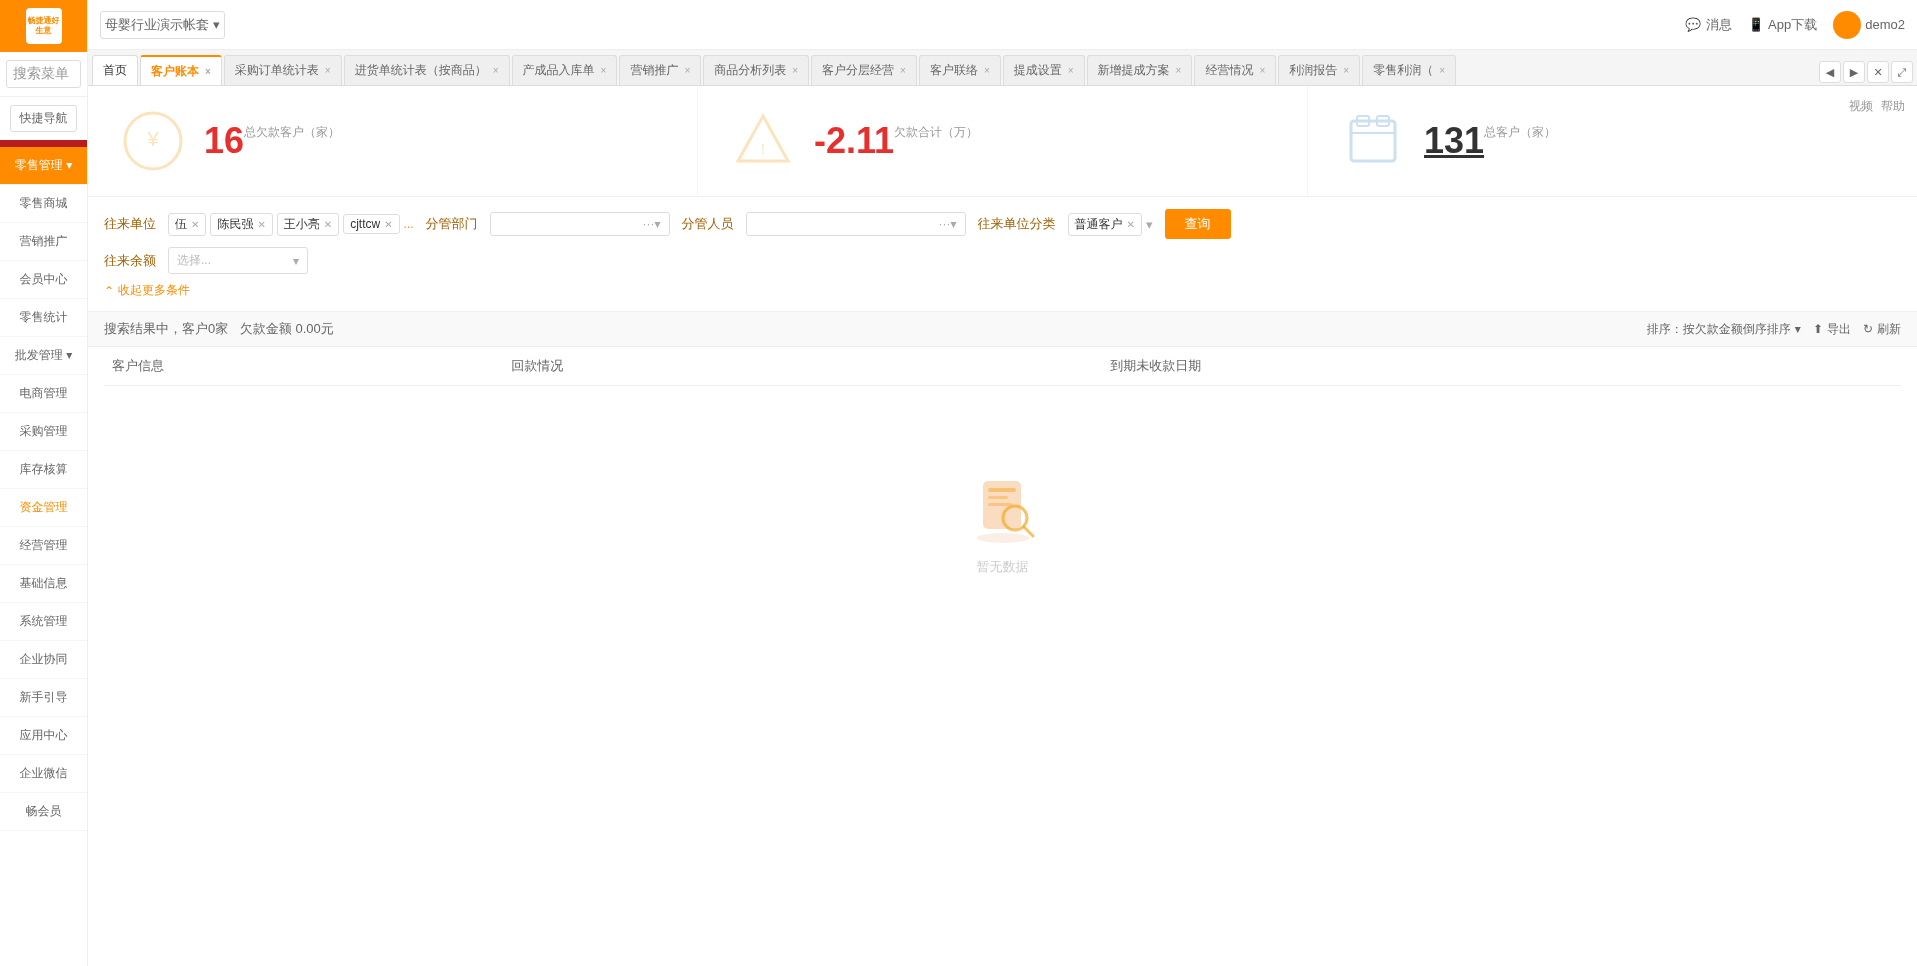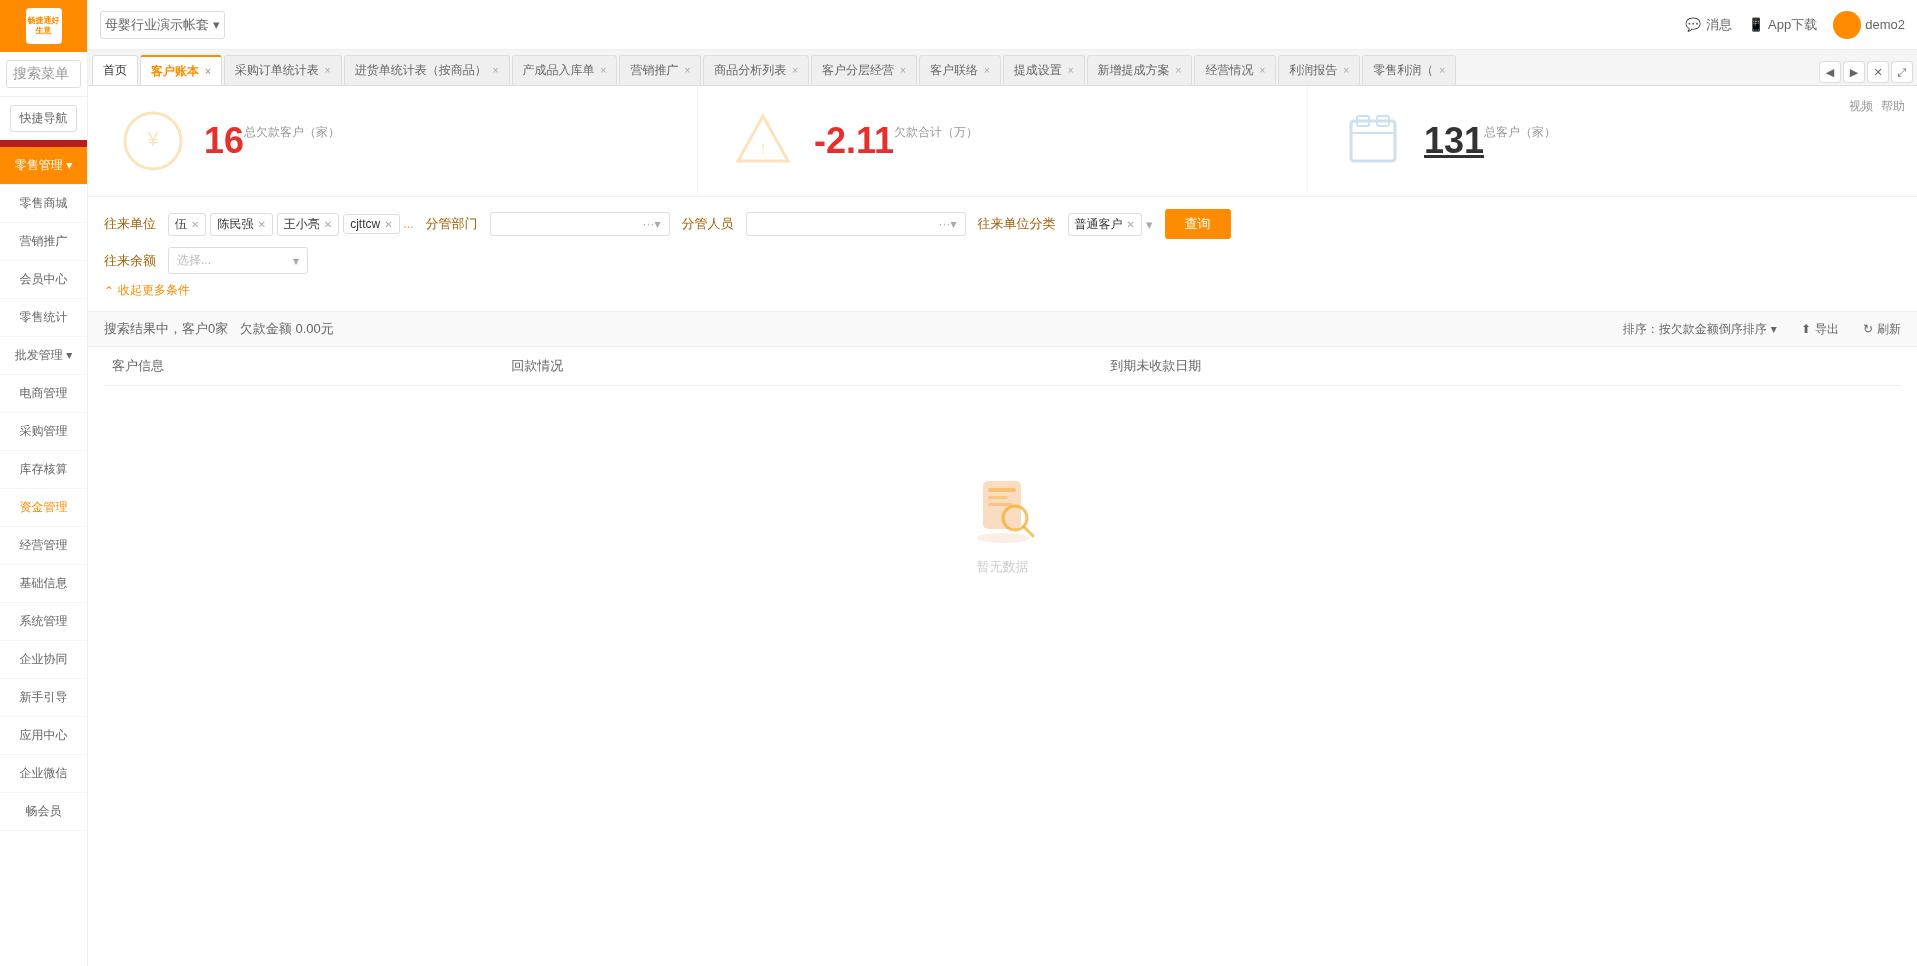--- a/index.html
+++ b/index.html
@@ -61,21 +61,21 @@
     .filter-tag { display: flex; align-items: center; gap: 2px; background: #fff; border: 1px solid #ddd; border-radius: 3px; padding: 2px 6px; font-size: 12px; color: #333; }
     .filter-tag-close { color: #aaa; cursor: pointer; font-size: 10px; margin-left: 2px; }
     .filter-tag-more { color: #ff8c00; cursor: pointer; font-size: 12px; }
     .filter-select { display: flex; align-items: center; border: 1px solid #ddd; border-radius: 3px; padding: 4px 8px; font-size: 12px; color: #999; cursor: pointer; min-width: 160px; }
     .filter-select .arrow { margin-left: auto; color: #aaa; }
     .filter-more-btn { display: flex; align-items: center; gap: 4px; color: #ff8c00; font-size: 12px; cursor: pointer; margin: 0 auto; }
     .query-btn { background: #ff8c00; color: #fff; border: none; border-radius: 3px; padding: 6px 20px; font-size: 13px; cursor: pointer; }
 
     
     .result-summary { padding: 8px 16px; background: #f9f9f9; border-bottom: 1px solid #eee; display: flex; align-items: center; justify-content: space-between; font-size: 13px; color: #666; }
-    .result-actions { display: flex; align-items: center; gap: 24px; }
+    .result-actions { display: flex; align-items: center; gap: 12px; }
     .result-action-btn { display: flex; align-items: center; gap: 4px; color: #666; cursor: pointer; font-size: 12px; }
     .sort-btn { display: flex; align-items: center; gap: 4px; color: #666; font-size: 12px; cursor: pointer; }
 
     
     .table-container { padding: 0 16px; }
     .table-header { display: grid; grid-template-columns: 2fr 3fr 2fr 2fr; padding: 10px 0; border-bottom: 1px solid #eee; font-size: 13px; color: #666; font-weight: normal; }
     .table-header-cell { padding: 0 8px; }
 
     
     .no-data-wrap { display: flex; flex-direction: column; align-items: center; padding: 80px 0 40px; }

